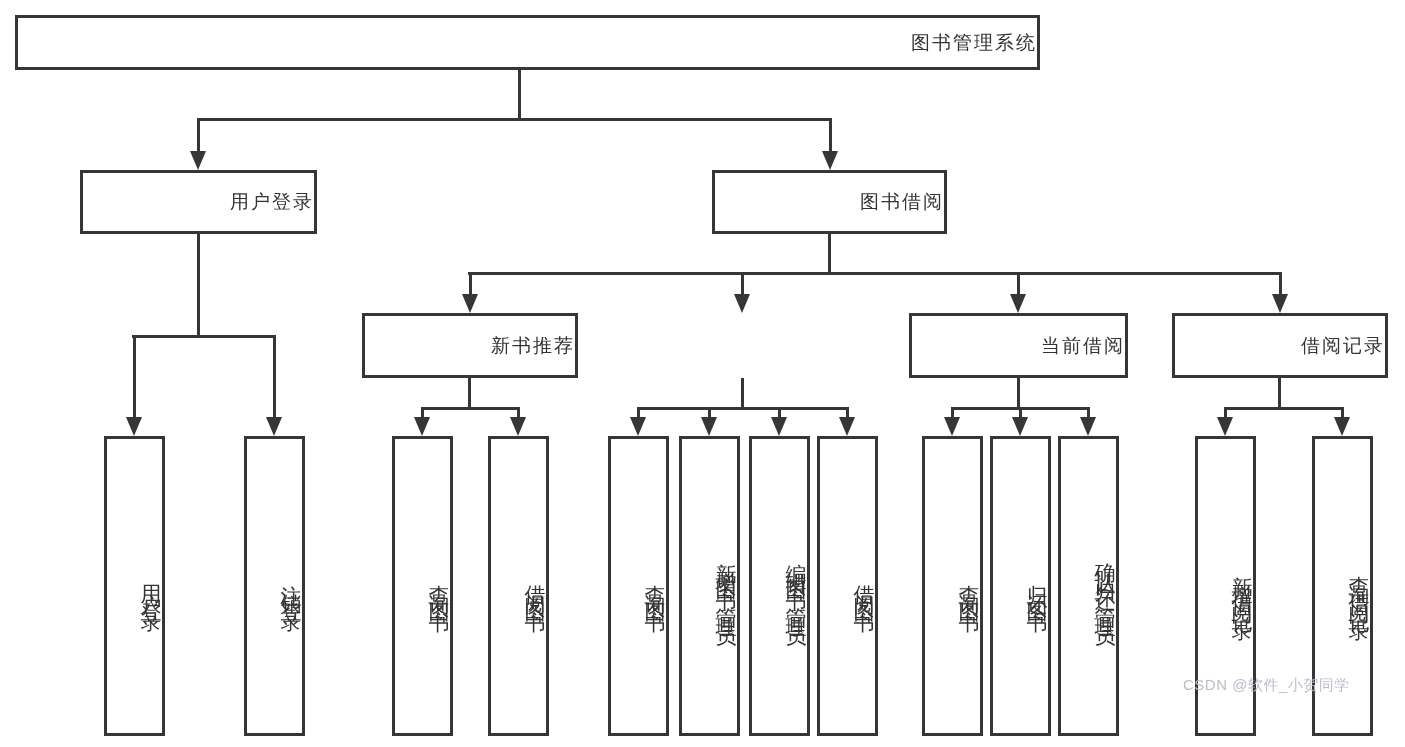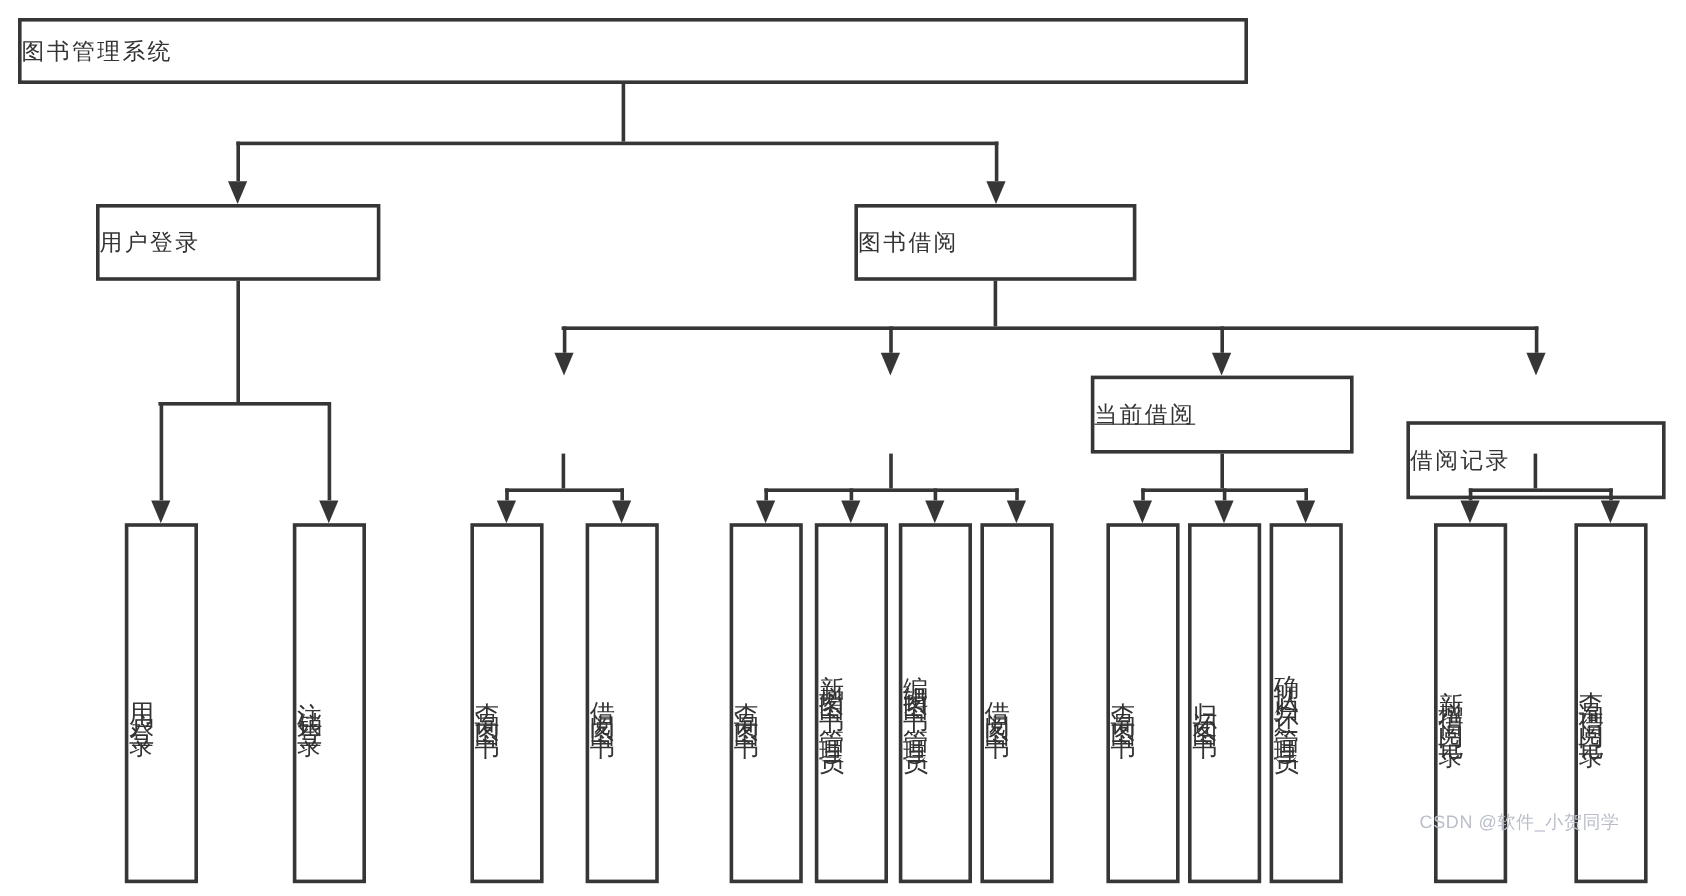--- a/index.html
+++ b/index.html
@@ -16,21 +16,21 @@
     font-family: "Liberation Sans", "DejaVu Sans", sans-serif;
     color: var(--text);
   }
   .canvas { position: absolute; left: 0; top: 0; width: 1405px; height: 747px; }
 
   
   .node {
     position: absolute;
     border: 3px solid var(--line);
     background: var(--bg);
-    display: flex; align-items: center; justify-content: flex-start;
+    display: flex; align-items: center; justify-content: flex-end;
   }
   .hlabel { font-size: 19px; letter-spacing: 2px; white-space: nowrap; }
   .root-box  { left: 15px;  top: 15px;  width: 1025px; height: 55px; }
   .lvl2      { top: 170px; height: 64px; }
   .lvl3      { top: 313px; height: 65px; }
   .leaf      { top: 436px; height: 300px; width: 61px; }
   .vtext {
     writing-mode: vertical-rl;
     text-orientation: mixed;
     font-size: 21px;
@@ -107,24 +107,27 @@
     </div>
   <div class="drop" style="left:1010px; top:272px; height:41px;">
       <i class="dl"></i>
       <i class="dh"></i>
     </div>
   <div class="drop" style="left:1272px; top:272px; height:41px;">
       <i class="dl"></i>
       <i class="dh"></i>
     </div>
 
-  <div class="node lvl3" style="left:909px; width:219px;text-decoration:underline;">
+  <div class="node lvl3" style="left:362px; width:216px;">
+    <span class="hlabel">新书推荐</span>
+  </div>
+  <div class="node lvl3" style="left:909px; width:219px;">
     <span class="hlabel">当前借阅</span>
   </div>
-  <div class="node lvl3" style="left:1172px; width:216px;margin-top:38px;">
+  <div class="node lvl3" style="left:1172px; width:216px;">
     <span class="hlabel">借阅记录</span>
   </div>
 
   <div class="vline" style="left:468px; top:378px; height:29px;"></div>
   <div class="vline" style="left:741px; top:378px; height:29px;"></div>
   <div class="vline" style="left:1017px; top:378px; height:29px;"></div>
   <div class="vline" style="left:1278px; top:378px; height:29px;"></div>
 
   <div class="hline" style="left:421px; top:407px; width:99px;"></div>
   <div class="hline" style="left:637px; top:407px; width:212px;"></div>

